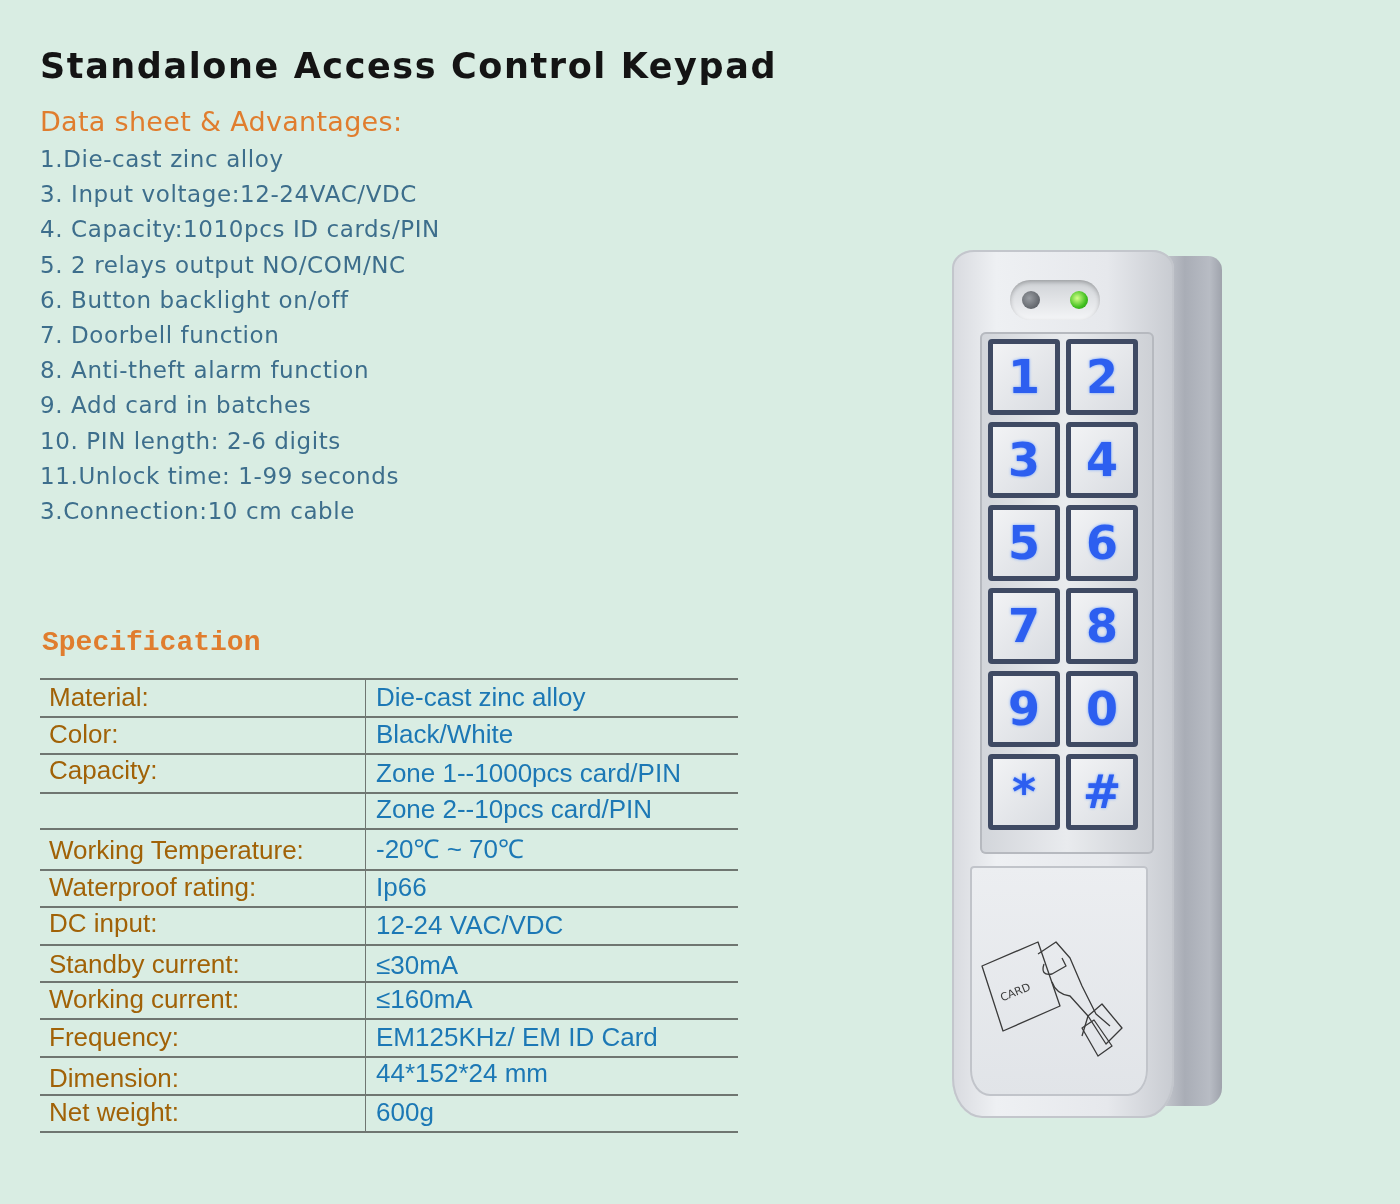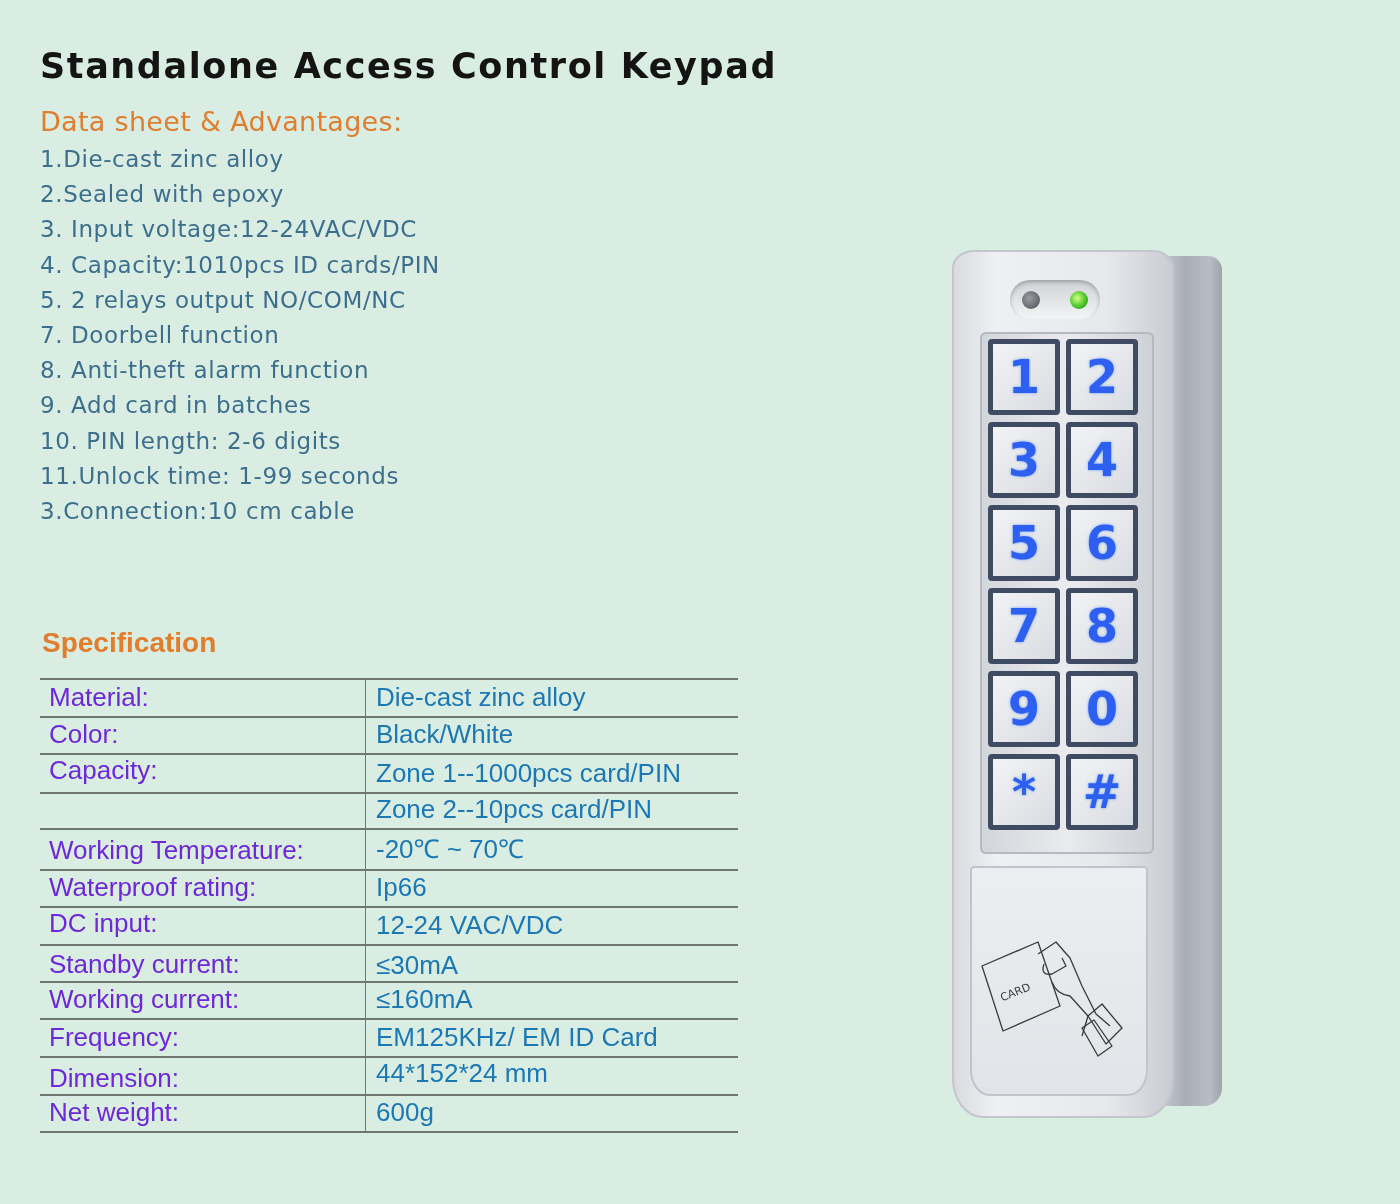--- a/index.html
+++ b/index.html
@@ -24,33 +24,33 @@
       position: absolute; left: 40px; top: 142px;
       margin: 0; padding: 0; list-style: none;
     }
     .adv-list li {
       font-family: "DejaVu Sans", sans-serif;
       font-size: 23px; line-height: 35.2px; height: 35.2px;
       color: #3d6e8c; letter-spacing: 0.6px; white-space: nowrap;
     }
     .spec-heading {
       position: absolute; left: 42px; top: 627px;
-      font-family: Liberation Sans, sans-serif;
+      font-family: Liberation Mono, monospace;
       font-weight: bold; font-size: 28px; color: #e07d2e;
     }
     .spec-table {
       position: absolute; left: 40px; top: 678px; width: 698px;
       border-collapse: collapse;
     }
     .spec-table td {
       border-top: 2px solid #6f7671; padding: 0; vertical-align: bottom;
       font-size: 26px; white-space: nowrap;
     }
     .spec-table tr:last-child td { border-bottom: 2px solid #6f7671; }
-    .spec-table td.k { width: 316px; color: #6d28d9; padding-left: 9px; border-right: 1.5px solid #6f7671; }
+    .spec-table td.k { width: 316px; color: #a16207; padding-left: 9px; border-right: 1.5px solid #6f7671; }
     .spec-table td.v { color: #1c78b5; padding-left: 10px; }
     .spec-table td span { display: block; padding-bottom: 3px; }
 
     
     .device {
       position: absolute; left: 952px; top: 250px; width: 270px; height: 870px;
     }
     .device-side {
       position: absolute; left: 208px; top: 6px; width: 62px; height: 850px;
       background: linear-gradient(90deg, #c9ccd2, #a9adb6 40%, #b8bcc4 80%, #9fa3ac);
@@ -101,24 +101,24 @@
     .rfid-panel svg { position: absolute; left: 0; top: 0; }
   </style>
 </head>
 <body>
 
 <h1 class="title">Standalone Access Control Keypad</h1>
 
 <div class="adv-heading">Data sheet &amp; Advantages:</div>
 <ul class="adv-list">
   <li>1.Die-cast zinc alloy</li>
-  <li>2.Sealed with epoxy</li>
   <li>3. Input voltage:12-24VAC/VDC</li>
   <li>4. Capacity:1010pcs ID cards/PIN</li>
   <li>5. 2 relays output NO/COM/NC</li>
+  <li>6. Button backlight on/off</li>
   <li>7. Doorbell function</li>
   <li>8. Anti-theft alarm function</li>
   <li>9. Add card in batches</li>
   <li>10. PIN length: 2-6 digits</li>
   <li>11.Unlock time: 1-99 seconds</li>
   <li>3.Connection:10 cm cable</li>
 </ul>
 
 <div class="spec-heading">Specification</div>
 <table class="spec-table">

